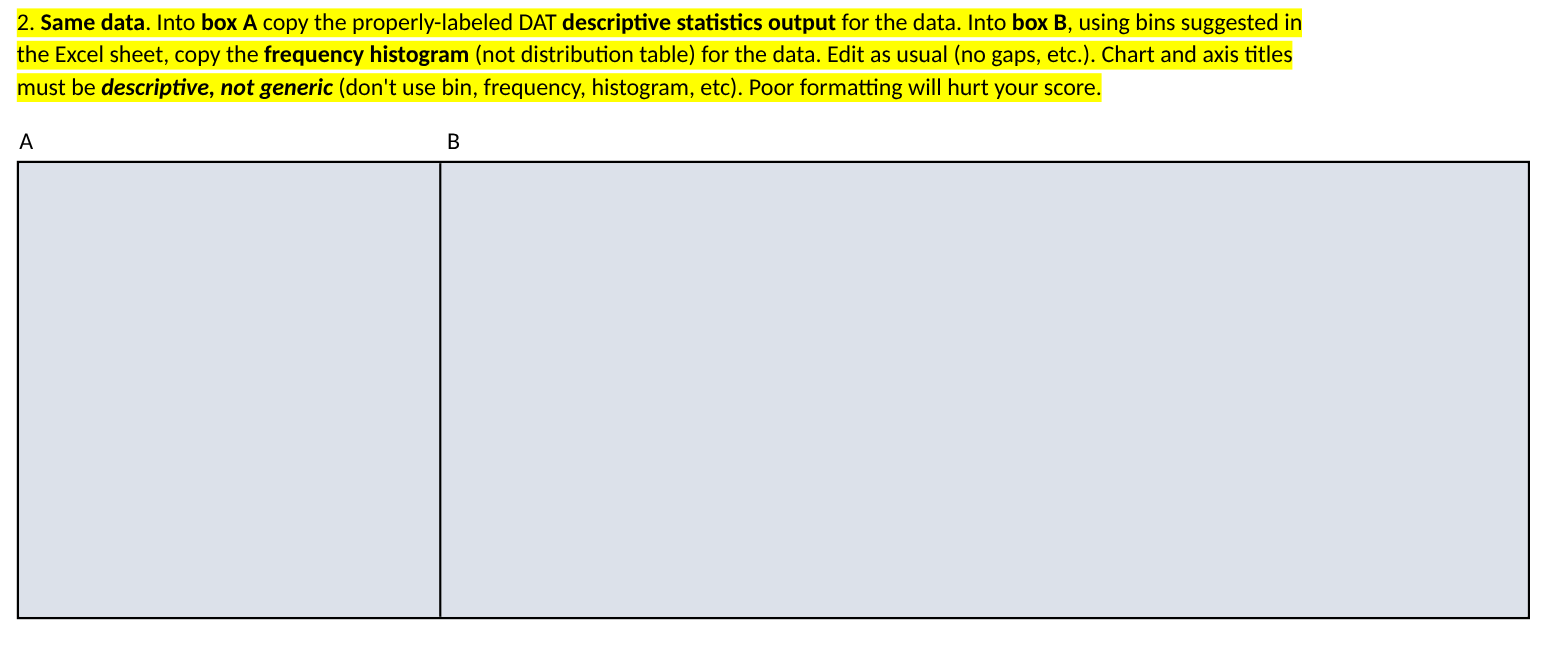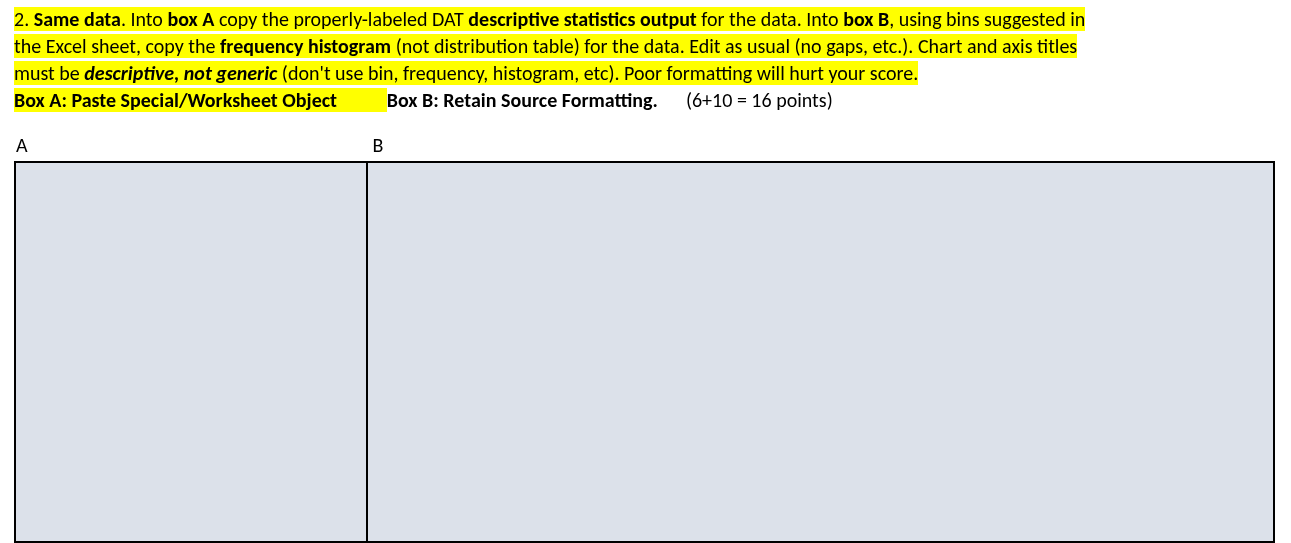--- a/index.html
+++ b/index.html
@@ -60,21 +60,20 @@
   }
 </style>
 </head>
 <body>
 
 <div class="page">
 
   <div class="instruction">
     <span class="highlight"><span>2. </span><span class="b">Same data</span><span>. Into </span><span class="b">box A</span><span> copy the properly-labeled DAT </span><span class="b">descriptive statistics output</span><span> for the data. Into </span><span class="b">box B</span><span>, using bins suggested in the Excel sheet, copy the </span><span class="b">frequency histogram</span><span> (not distribution table) for the data. Edit as usual (no gaps, etc.). Chart and axis titles must be </span><span class="bi">descriptive, not generic</span><span> (don't use bin, frequency, histogram, etc). Poor formatting will hurt your score.</span></span>
     <br>
-    <span><span class="highlight b">Box A: Paste Special/Worksheet Object</span><span class="highlight">&nbsp;&nbsp;&nbsp;&nbsp;&nbsp;&nbsp;&nbsp;&nbsp;&nbsp;&nbsp;&nbsp;</span><span class="b">Box B: Retain Source Formatting.</span><span class="points-gap"></span><span>(6+10 = 16 points)</span></span>
   </div>
 
   <div class="row-labels">
     <span class="label-a">A</span>
     <span class="label-b">B</span>
   </div>
 
   <div class="boxes">
     <div class="box-a"></div>
     <div class="box-b"></div>

